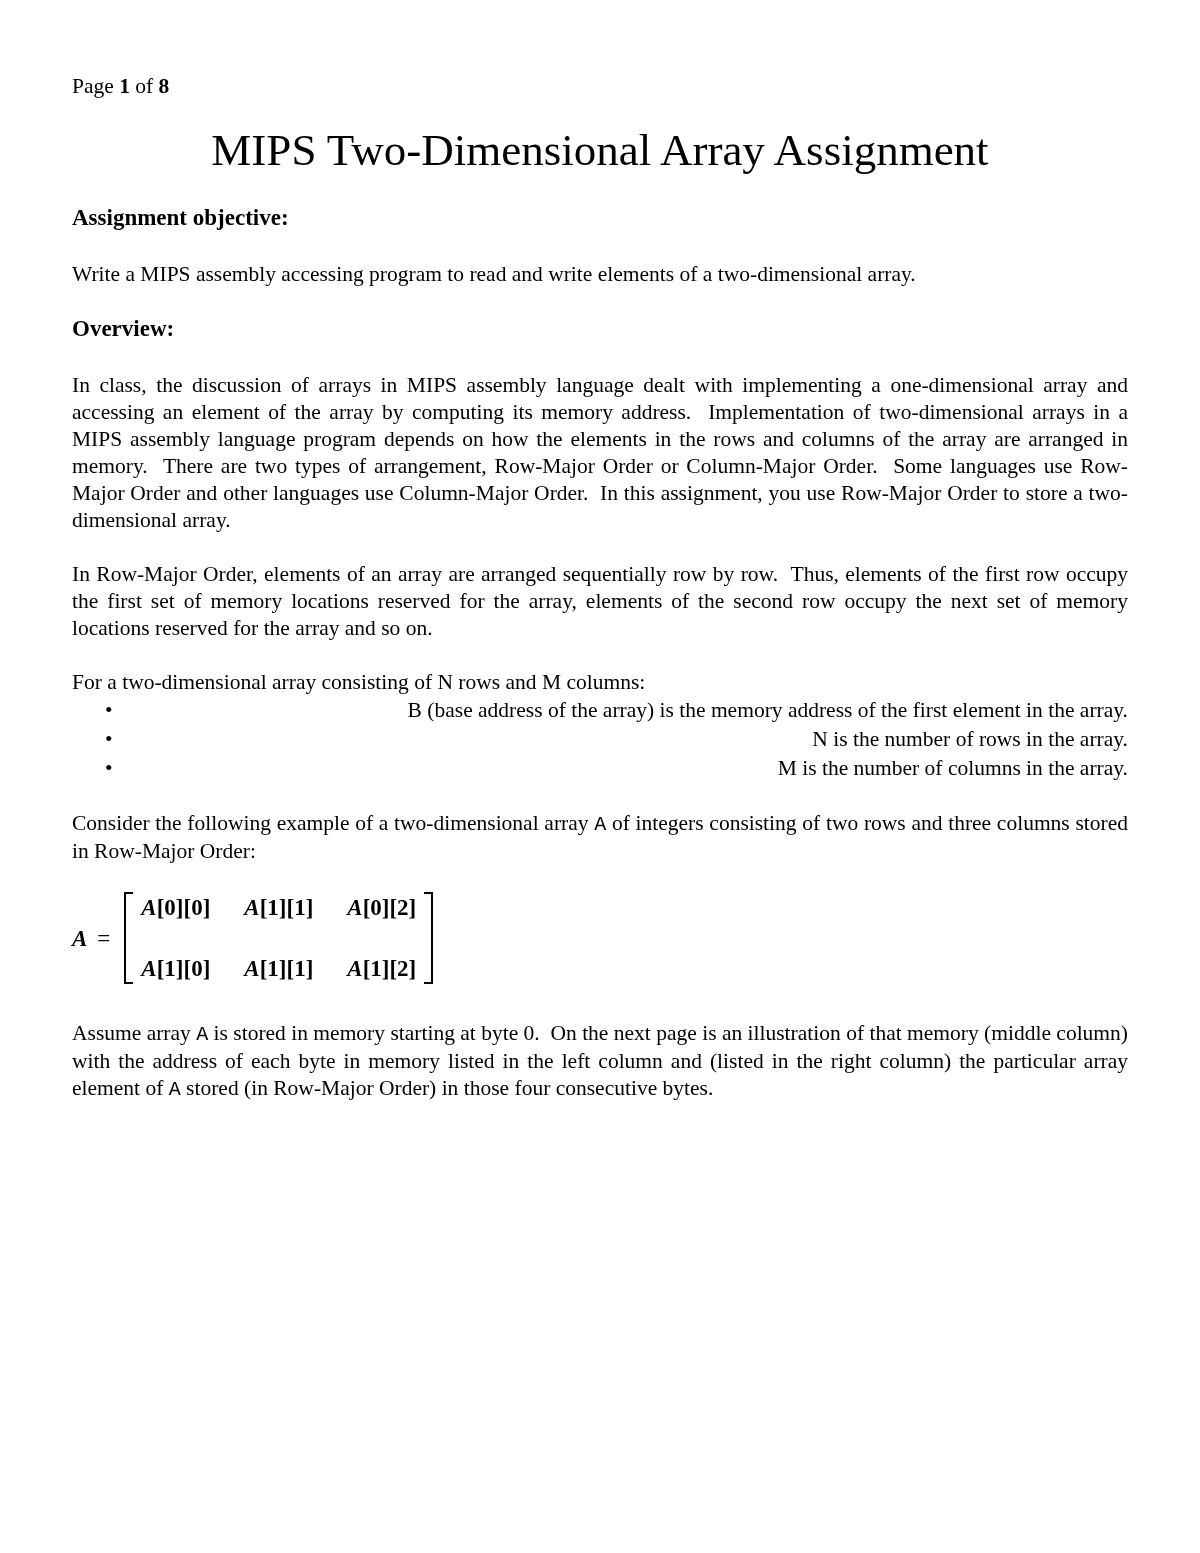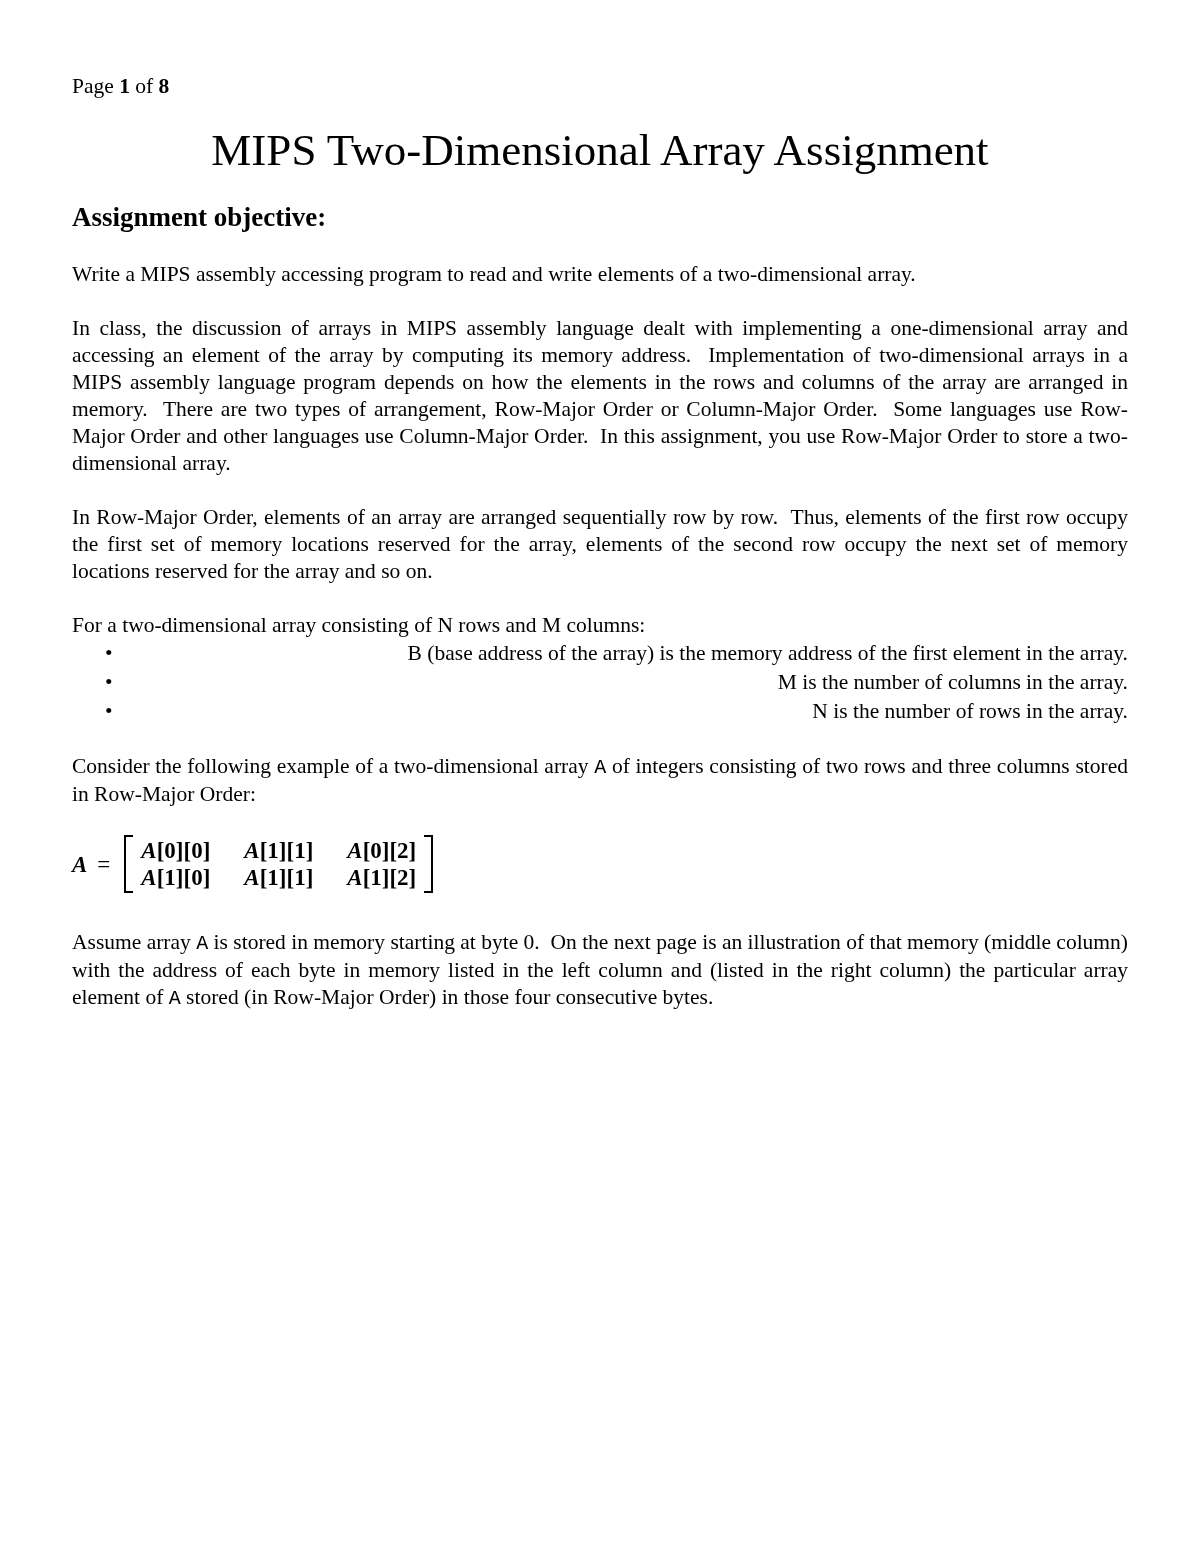--- a/index.html
+++ b/index.html
@@ -19,21 +19,21 @@
   .bold { font-weight: bold; }
   h1.doc-title {
     font-family: "Liberation Serif", "DejaVu Serif", serif;
     font-size: 45px;
     line-height: 46px;
     font-weight: normal;
     text-align: center;
     margin: 27px 0 31px 0;
   }
   h2.sec-heading {
-    font-size: 27px;
+    font-size: 23px;
     line-height: 27px;
     font-weight: bold;
     margin: 0 0 30px 0;
   }
   p { margin: 0 0 27px 0; text-align: justify; white-space: pre-wrap; }
   p.no-justify { text-align: left; }
   p.tight { margin-bottom: 0; }
   ul.def-list {
     list-style: none;
     margin: 0 0 27px 0;
@@ -72,48 +72,50 @@
     border: 2.5px solid #000;
   }
   .bracket.left  { border-right: none; }
   .bracket.right { border-left: none; }
   .matrix-grid {
     display: grid;
     grid-template-columns: repeat(3, auto);
     column-gap: 34px;
     row-gap: 0px;
     padding: 2px 8px;
+    gap: 34px;
   }
   .mcell { font-weight: 600; }
   .mcell .mvar { font-style: italic; }
 </style>
 </head>
 <body>
 
 <div class="page">
 
   <div class="page-header"><span>Page </span><span class="bold">1</span><span> of </span><span class="bold">8</span></div>
 
   <h1 class="doc-title">MIPS Two-Dimensional Array Assignment</h1>
 
   <h2 class="sec-heading">Assignment objective:</h2>
 
   <p class="no-justify">Write a MIPS assembly accessing program to read and write elements of a two-dimensional array.</p>
 
+  <h2 class="sec-heading">Overview:</h2>
 
   <p>In class, the discussion of arrays in MIPS assembly language dealt with implementing a one-dimensional array and accessing an element of the array by computing its memory address.  Implementation of two-dimensional arrays in a MIPS assembly language program depends on how the elements in the rows and columns of the array are arranged in memory.  There are two types of arrangement, Row-Major Order or Column-Major Order.  Some languages use Row-Major Order and other languages use Column-Major Order.  In this assignment, you use Row-Major Order to store a two-dimensional array.</p>
 
   <p>In Row-Major Order, elements of an array are arranged sequentially row by row.  Thus, elements of the first row occupy the first set of memory locations reserved for the array, elements of the second row occupy the next set of memory locations reserved for the array and so on.</p>
 
   <p class="no-justify tight">For a two-dimensional array consisting of N rows and M columns:</p>
 
   <ul class="def-list">
     <li>B (base address of the array) is the memory address of the first element in the array.</li>
+    <li>N is the number of rows in the array.</li>
     <li>M is the number of columns in the array.</li>
-    <li>N is the number of rows in the array.</li>
   </ul>
 
 
   <p><span>Consider the following example of a two-dimensional array </span><code class="mono">A</code><span> of integers consisting of two rows and three columns stored in Row-Major Order:</span></p>
 
   <div class="equation">
     <span class="eq-lhs">A</span>
     <span class="eq-sign">=</span>
     <div class="bracket left"></div>
     <div class="matrix-grid">

